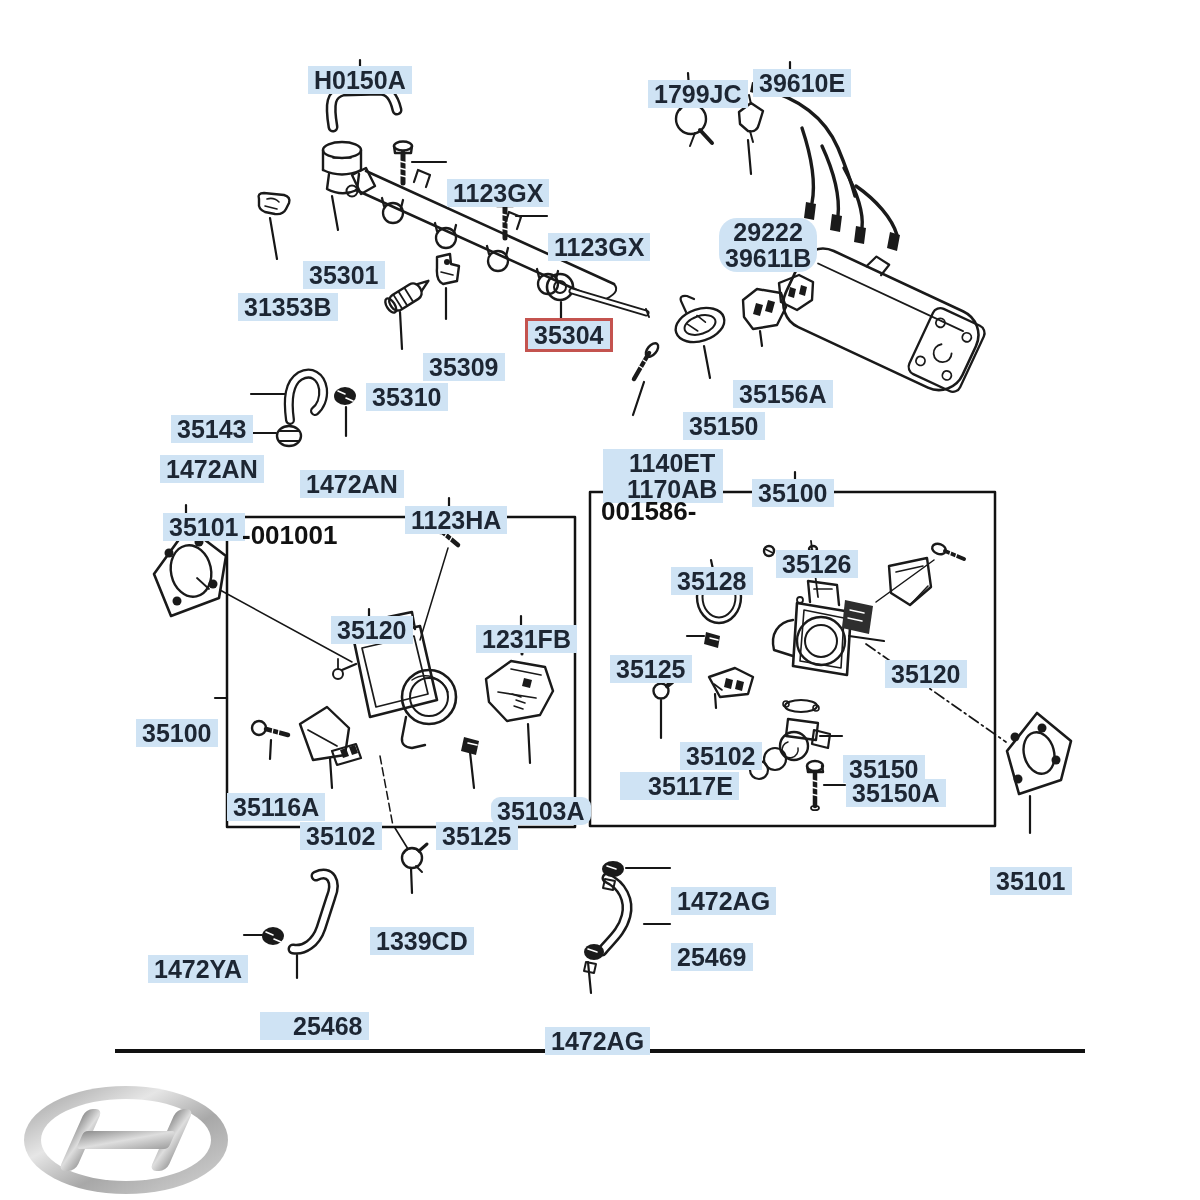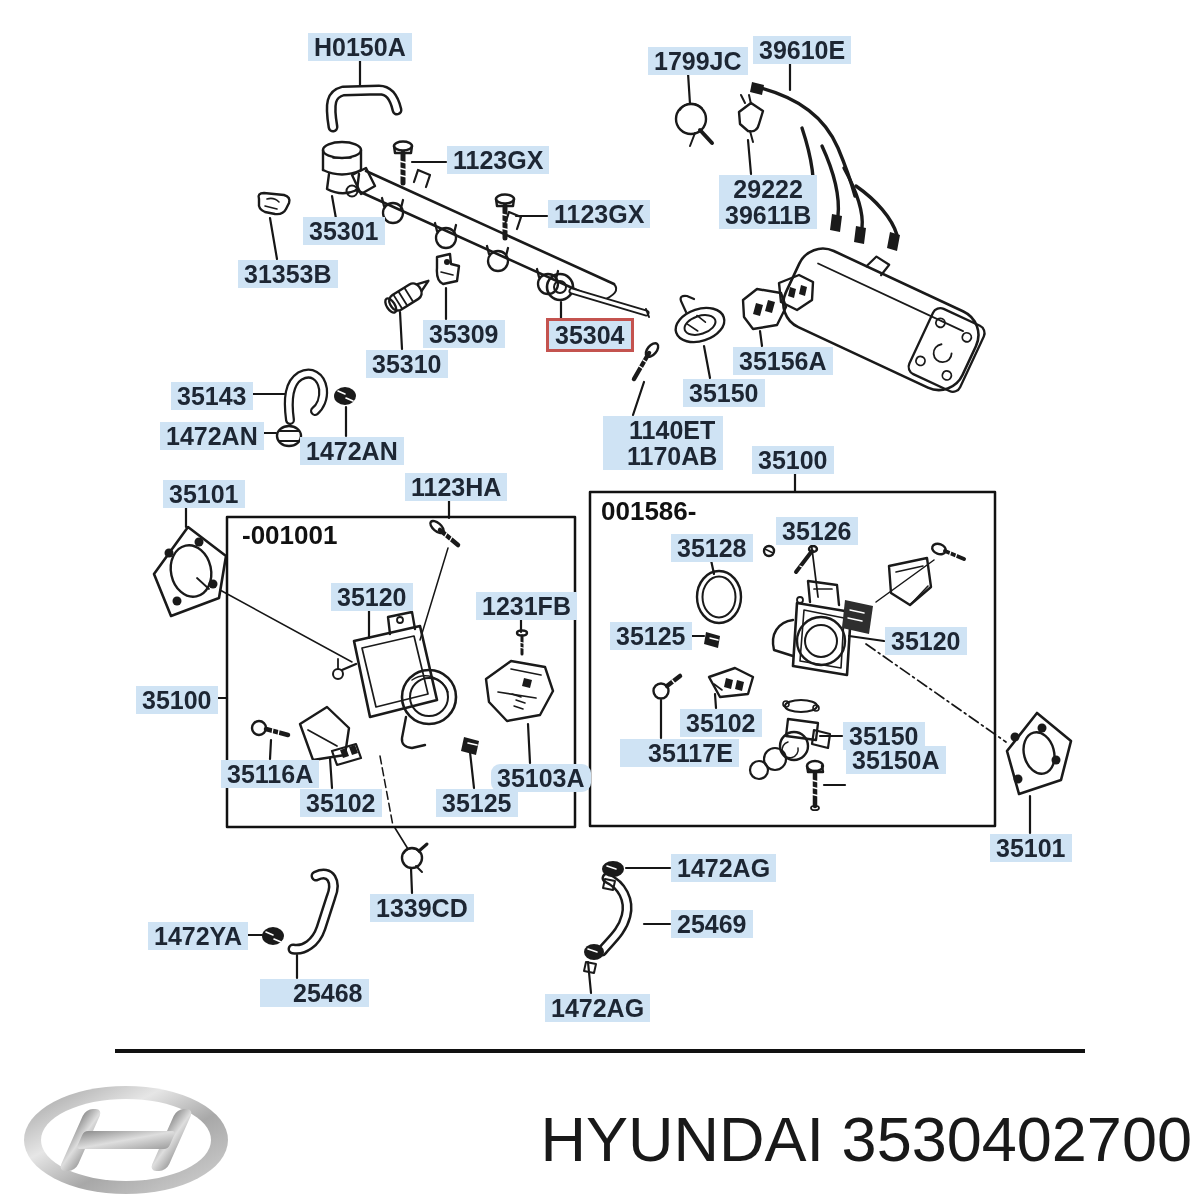--- a/index.html
+++ b/index.html
@@ -1,21 +1,21 @@
 <!DOCTYPE html>
 <html><head>
 <meta charset="utf-8">
 <style>
   html,body{margin:0;padding:0;background:#fff;width:1200px;height:1200px;overflow:hidden;}
   #stage{position:relative;width:1200px;height:1200px;background:#fff;
          font-family:"Liberation Sans","DejaVu Sans",sans-serif;}
   #art{position:absolute;left:0;top:0;}
   #labels{position:absolute;left:0;top:0;width:1200px;height:1200px;pointer-events:none;}
   .plabel{position:absolute;background:#cfe3f4;color:#1d2633;font-weight:bold;
-          font-size:25px;line-height:26px;padding:1px 6px;white-space:nowrap;text-align:center;}
+          font-size:25px;line-height:26px;padding:1px 6px;white-space:nowrap;text-align:center;margin-top:33px;}
   .plabel.hl{border:3px solid #c4534f;margin:-4px 0 0 -4px;}
   .boxcap{position:absolute;color:#111;font-weight:bold;font-size:26px;line-height:26px;white-space:nowrap;}
   #footer-text{position:absolute;left:500px;top:1103px;width:692px;text-align:right;
                font-size:63px;color:#191919;letter-spacing:0px;white-space:nowrap;}
 </style>
 </head>
 <body>
 
 <div id="stage">
 
@@ -442,37 +442,37 @@
       </div>
       <div class="plabel" style="left: 753px; top: 36px;">
         <div>39610E</div>
       </div>
       <div class="plabel" style="left: 447px; top: 146px;">
         <div>1123GX</div>
       </div>
       <div class="plabel" style="left: 548px; top: 200px;">
         <div>1123GX</div>
       </div>
-      <div class="plabel" style="left: 303px; top: 217px;">
+      <div class="plabel" style="left: 303px; top: 228px;">
         <div>35301</div>
       </div>
       <div class="plabel" style="left: 238px; top: 260px;">
         <div>31353B</div>
       </div>
-      <div class="plabel" style="left: 719px; top: 175px;">
+      <div class="plabel" style="left: 719px; top: 185px; border-radius: 18px;">
         <div>29222</div>
         <div>39611B</div>
       </div>
       <div class="plabel" style="left: 423px; top: 320px;">
         <div>35309</div>
       </div>
       <div class="plabel" style="left: 366px; top: 350px;">
         <div>35310</div>
       </div>
-      <div class="plabel hl" style="left: 550px; top: 322px;">
+      <div class="plabel hl" style="left: 529px; top: 322px;">
         <div>35304</div>
       </div>
       <div class="plabel" style="left: 683px; top: 379px;">
         <div>35150</div>
       </div>
       <div class="plabel" style="left: 733px; top: 347px;">
         <div>35156A</div>
       </div>
       <div class="plabel" style="left: 603px; top: 416px; padding-left: 24px;">
         <div>1140ET</div>
@@ -498,21 +498,21 @@
       </div>
       <div class="plabel" style="left: 136px; top: 686px;">
         <div>35100</div>
       </div>
       <div class="plabel" style="left: 331px; top: 583px;">
         <div>35120</div>
       </div>
       <div class="plabel" style="left: 476px; top: 592px;">
         <div>1231FB</div>
       </div>
-      <div class="plabel" style="left: 221px; top: 760px;">
+      <div class="plabel" style="left: 227px; top: 760px;">
         <div>35116A</div>
       </div>
       <div class="plabel" style="left: 300px; top: 789px;">
         <div>35102</div>
       </div>
       <div class="plabel" style="left: 436px; top: 789px;">
         <div>35125</div>
       </div>
       <div class="plabel" style="left: 491px; top: 764px; border-radius: 9px;">
         <div>35103A</div>
@@ -559,15 +559,14 @@
       <div class="plabel" style="left: 260px; top: 979px; padding-left: 33px;">
         <div>25468</div>
       </div>
       <div class="plabel" style="left: 370px; top: 894px;">
         <div>1339CD</div>
       </div>
       <div class="boxcap" style="left: 242px; top: 522px;">-001001</div>
       <div class="boxcap" style="left: 601px; top: 498px;">001586-</div>
     </div>
 
-<div id="footer-text"><span>HYUNDAI</span>&nbsp;<span>3530402700</span></div>
 
 </div>
 
 </body></html>

